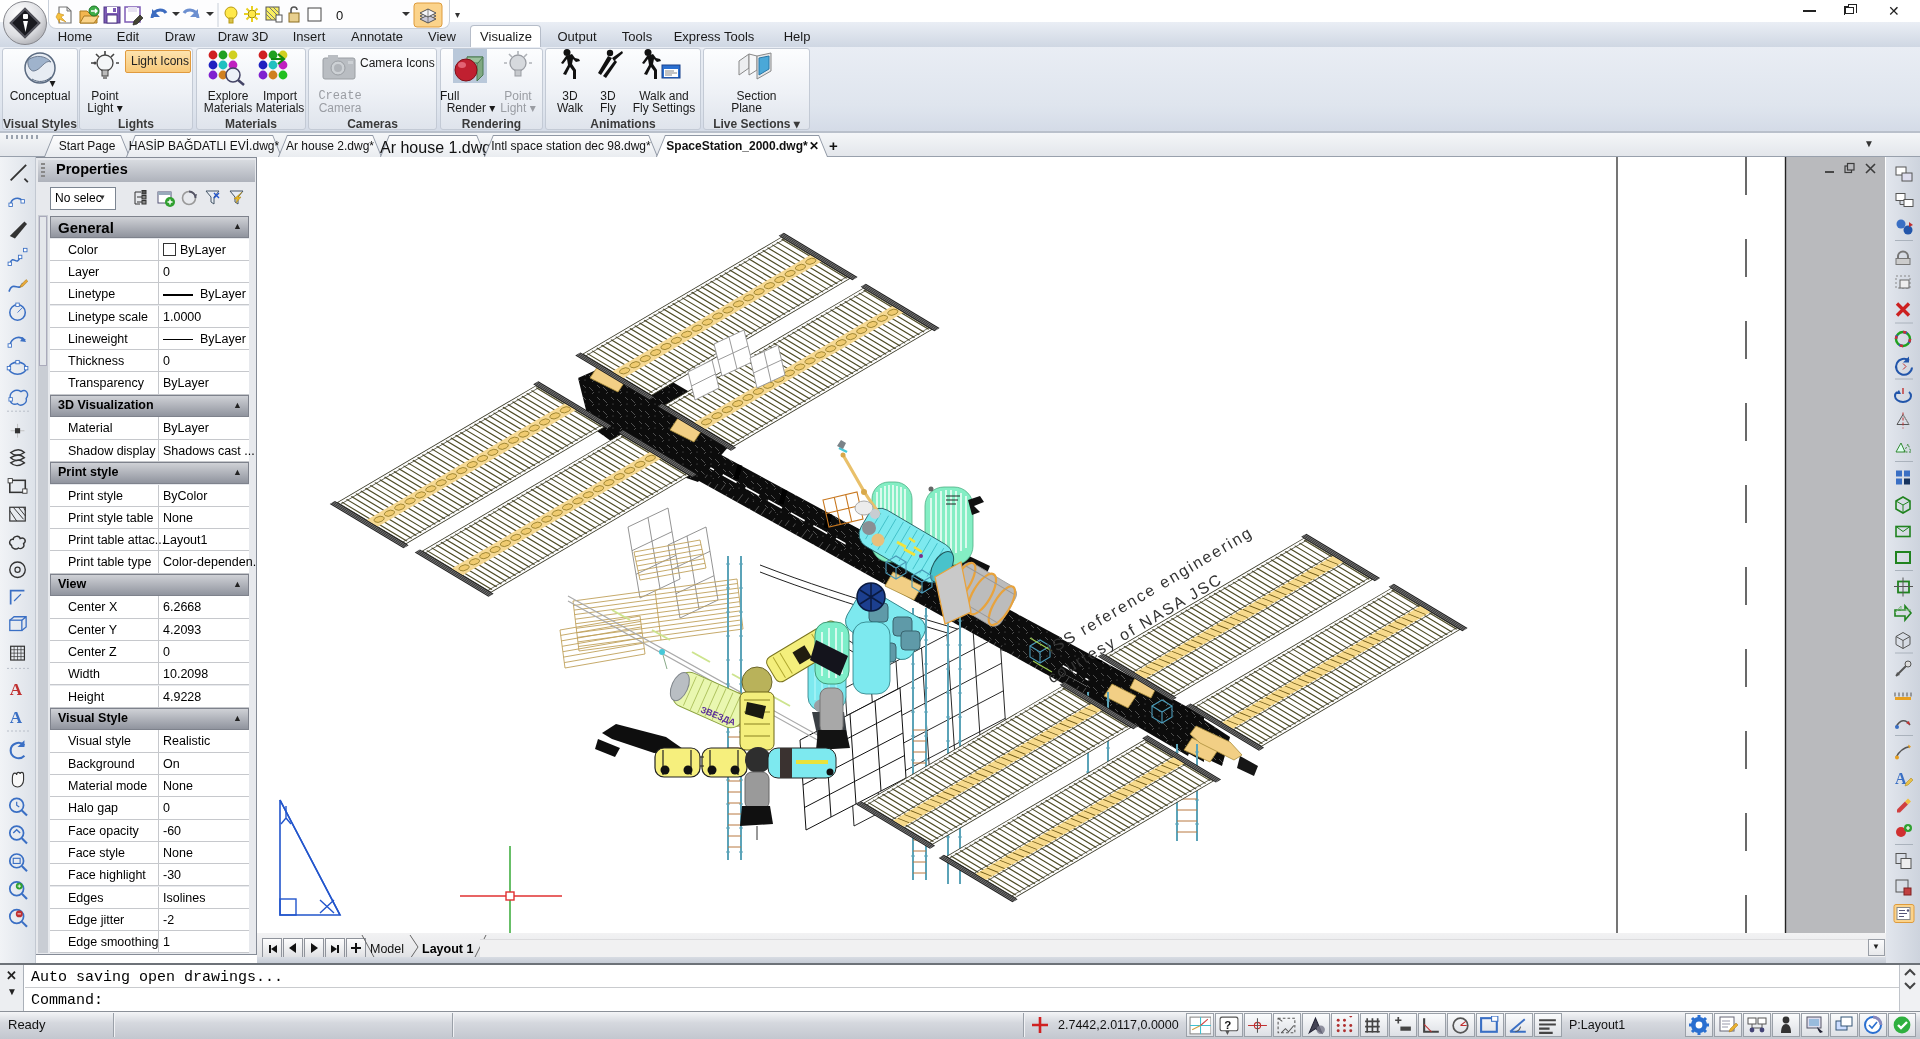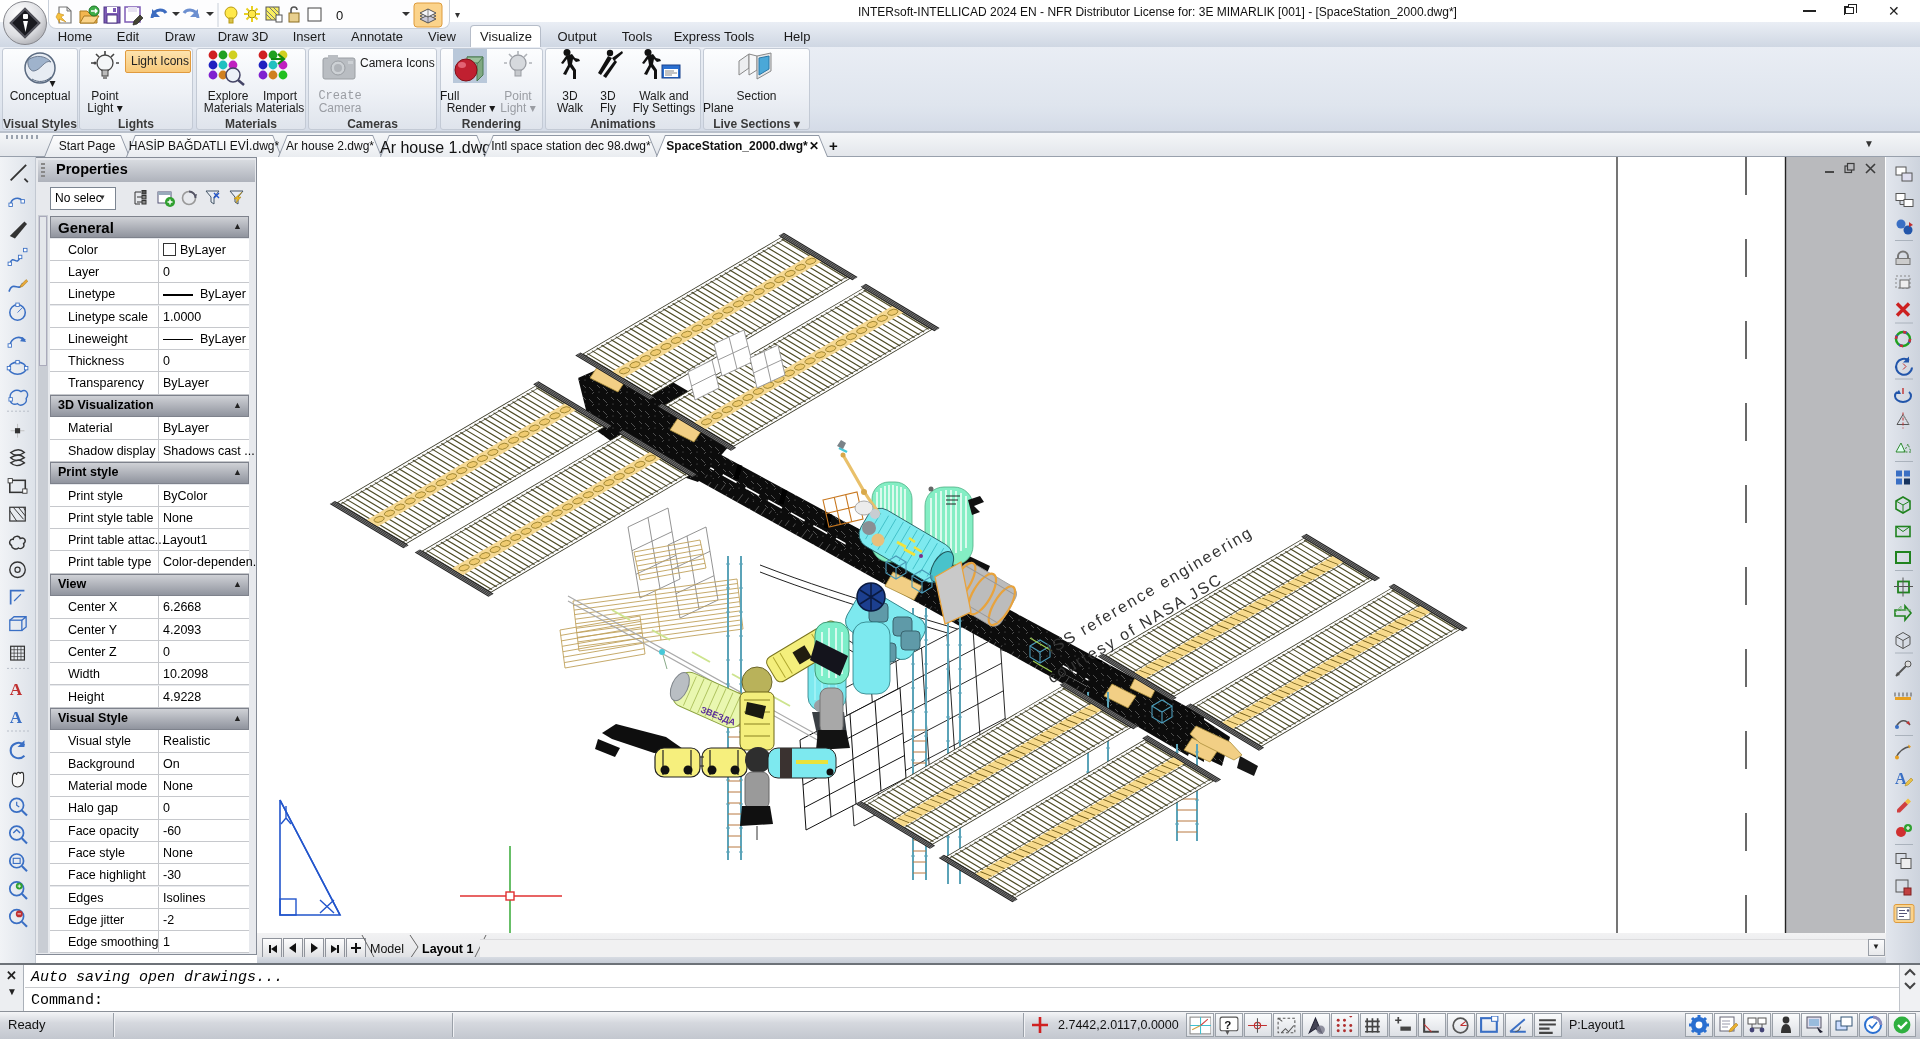--- a/index.html
+++ b/index.html
@@ -5,21 +5,20 @@
 *{margin:0;padding:0;box-sizing:border-box;}
 html,body{width:1920px;height:1039px;overflow:hidden;background:#fff;font-family:"Liberation Sans",sans-serif;}
 #root{position:relative;width:1920px;height:1039px;}
 .abs{position:absolute;}
 .t{position:absolute;white-space:nowrap;}
 </style>
 </head>
 <body>
 <div id="root">
 <div class="abs" style="left:0;top:0;width:1920px;height:22px;background:#fff;"></div>
-    <div class="t" style="left:858px;top:5px;font-size:12px;color:#111;">INTERsoft-INTELLICAD 2024 EN - NFR Distributor License for: 3E MIMARLIK [001] - [SpaceStation_2000.dwg*]</div>
     <div class="abs" style="left:1803px;top:10px;width:13px;height:2px;background:#222;"></div>
     <div class="abs" style="left:1844px;top:6px;width:9px;height:9px;border:1.5px solid #222;background:#fff;"></div>
     <div class="abs" style="left:1848px;top:4px;width:9px;height:9px;border:1.5px solid #222;background:#fff;"></div>
     <div class="abs" style="left:1845px;top:7px;width:11px;height:8px;background:#fff;"></div>
     <div class="abs" style="left:1845px;top:7px;width:9px;height:7px;border:1.5px solid #222;"></div>
     <div class="t" style="left:1888px;top:3px;font-size:14px;color:#222;">✕</div>
     <div class="abs" style="left:0;top:22px;width:1920px;height:25px;background:linear-gradient(#eaeef5,#cfd7e3);"></div>
     <div class="abs" style="left:48px;top:0px;width:402px;height:29px;background:#fdfdfe;border:1px solid #c9d0da;border-top:none;border-radius:0 0 8px 8px;"></div>
 <svg class="abs" style="left:50px;top:2px;" width="400" height="26" viewBox="0 0 400 26">
 
@@ -234,21 +233,21 @@
     <div class="t" style="left:628px;top:101px;width:72px;text-align:center;font-size:12px;color:#1a1a1a;">Fly Settings</div>
 <div class="t" style="left:545px;top:117px;width:156px;text-align:center;font-size:12px;font-weight:bold;color:#3a3a3a;white-space:nowrap;">Animations</div>
     <div class="abs" style="left:703px;top:48px;width:107px;height:82px;background:linear-gradient(#fcfdfe,#eef1f6 55%,#dfe4ec);border:1px solid #c3cad5;border-radius:3px;"></div>
     <svg class="abs" style="left:737px;top:51px;" width="40" height="32">
       <path d="M2 10l10-7v14l-10 7z" fill="#eceef0" stroke="#888"></path>
       <path d="M12 3l8 2v14l-8 5z" fill="#f6f7f8" stroke="#888"></path>
       <path d="M20 5l14-3v18l-14 8z" fill="#e4e6e8" stroke="#888"></path>
       <path d="M22 7l10-2v13l-10 6z" fill="#4aa8d8" stroke="#2a78a8"></path>
     </svg>
 <div class="t" style="left:703px;top:89px;width:107px;text-align:center;font-size:12px;color:#1a1a1a;">Section</div>
-    <div class="t" style="left:703px;top:101px;width:87px;text-align:left;font-size:12px;color:#1a1a1a;">Plane</div>
+    <div class="t" style="left:703px;top:101px;width:87px;text-align:center;font-size:12px;color:#1a1a1a;">Plane</div>
 <div class="t" style="left:703px;top:117px;width:107px;text-align:center;font-size:12px;font-weight:bold;color:#3a3a3a;white-space:nowrap;">Live Sections ▾</div>
     <div class="abs" style="left:0;top:133px;width:1920px;height:24px;background:linear-gradient(#f4f6f8,#e3e6eb);border-bottom:1px solid #98a0ac;"></div>
     <div class="abs" style="left:44px;top:135px;width:86px;height:22px;">
       <div class="abs" style="left:0;top:0;width:86px;height:22px;background:#8f97a4;clip-path:polygon(9px 0,calc(100% - 9px) 0,100% 100%,0 100%);"></div>
       <div class="abs" style="left:1px;top:1px;width:84px;height:21px;background:linear-gradient(#fefefe,#e9ecf0);clip-path:polygon(8.5px 0,calc(100% - 8.5px) 0,100% 100%,0 100%);"></div>
       <div class="t" style="left:0;top:4px;width:86px;text-align:center;font-size:12px;color:#111;">Start Page</div>
     </div>
     <div class="abs" style="left:126px;top:135px;width:156px;height:22px;">
       <div class="abs" style="left:0;top:0;width:156px;height:22px;background:#8f97a4;clip-path:polygon(9px 0,calc(100% - 9px) 0,100% 100%,0 100%);"></div>
       <div class="abs" style="left:1px;top:1px;width:154px;height:21px;background:linear-gradient(#fefefe,#e9ecf0);clip-path:polygon(8.5px 0,calc(100% - 8.5px) 0,100% 100%,0 100%);"></div>
@@ -1095,21 +1094,21 @@
       <path d="M122 26l12-24" stroke="#666"></path>
     </svg>
     <div class="abs" style="left:480px;top:939px;width:1405px;height:18px;background:#f1f1f2;border-top:1px solid #dcdcde;"></div>
     <div class="abs" style="left:1868px;top:939px;width:17px;height:17px;background:linear-gradient(#fbfbfc,#e8e9eb);border:1px solid #999ea6;"></div>
     <div class="t" style="left:1872px;top:942px;font-size:8px;color:#222;">▼</div>
     <div class="abs" style="left:257px;top:957px;width:1629px;height:6px;background:linear-gradient(#d8dce3,#c6ccd6);"></div>
     <div class="abs" style="left:0;top:963px;width:1920px;height:48px;background:#fff;border-top:2px solid #6d7278;"></div>
     <div class="abs" style="left:0;top:965px;width:24px;height:46px;background:#eceef1;border-right:1px solid #aab0b8;"></div>
     <div class="t" style="left:6px;top:968px;font-size:13px;color:#222;font-weight:bold;">✕</div>
     <div class="t" style="left:7px;top:986px;font-size:10px;color:#222;">▼</div>
-    <div class="t" style="left:31px;top:969px;font-size:15px;color:#000;font-family:'Liberation Mono',monospace;font-style:italic;">Auto saving open drawings...</div>
+    <div class="t" style="left:31px;top:969px;font-size:15px;color:#000;font-family:'Liberation Mono',monospace;">Auto saving open drawings...</div>
     <div class="abs" style="left:25px;top:987px;width:1874px;height:1px;background:#c9cbce;"></div>
     <div class="t" style="left:31px;top:992px;font-size:15px;color:#000;font-family:'Liberation Mono',monospace;">Command:</div>
     <div class="abs" style="left:1899px;top:965px;width:21px;height:46px;background:#f0f1f3;border-left:1px solid #c0c4ca;">
       <div class="abs" style="left:3px;top:2px;width:14px;height:20px;"><svg width="14" height="40">
           <path d="M2 8l5-5 5 5M2 16l5 5 5-5" fill="none" stroke="#444" stroke-width="2"></path>
         </svg></div>
     </div>
     <div class="abs" style="left:0;top:1011px;width:1920px;height:28px;background:linear-gradient(#f4f5f7,#d5d8de 40%,#c3c7cf);border-top:1px solid #8c9199;"></div>
     <div class="t" style="left:8px;top:1017px;font-size:13px;color:#111;">Ready</div>
     <div class="abs" style="left:113px;top:1013px;width:1px;height:24px;background:#9aa0a8;"></div>

